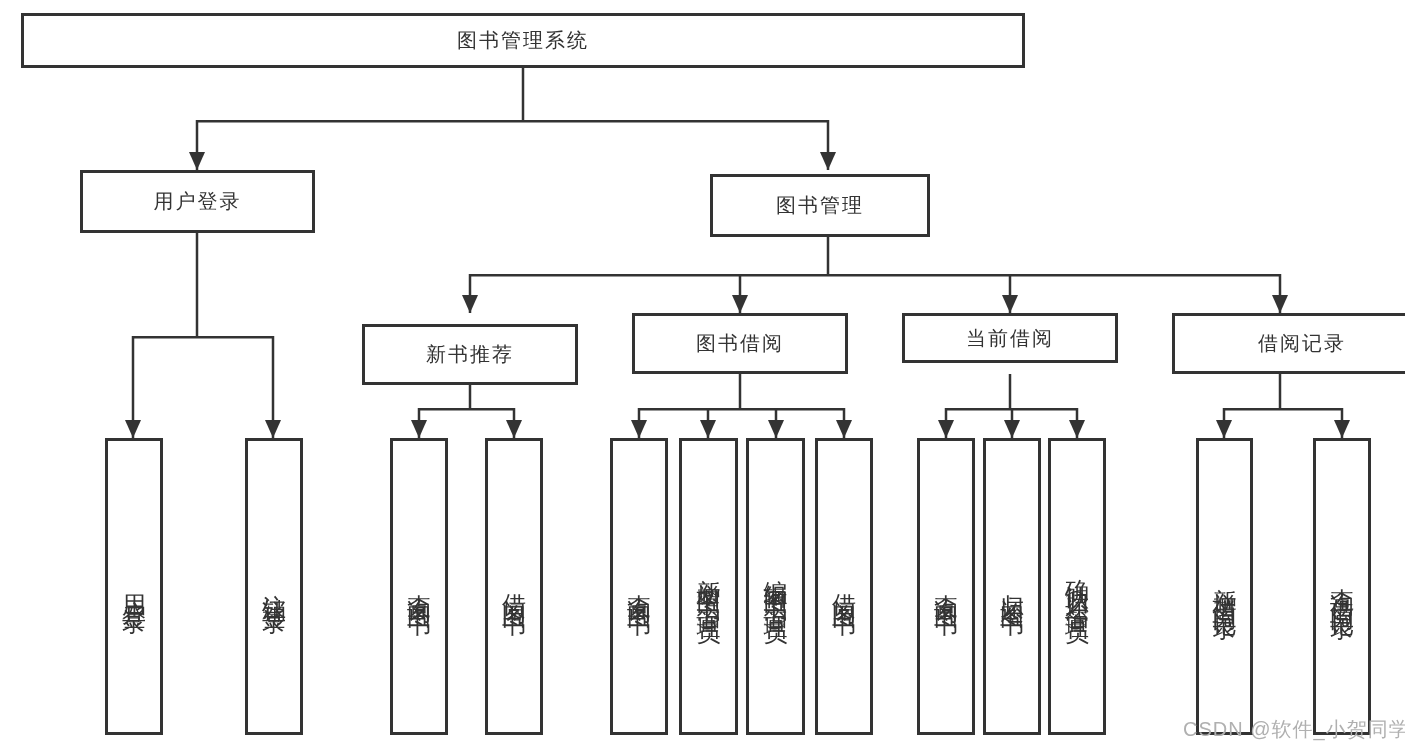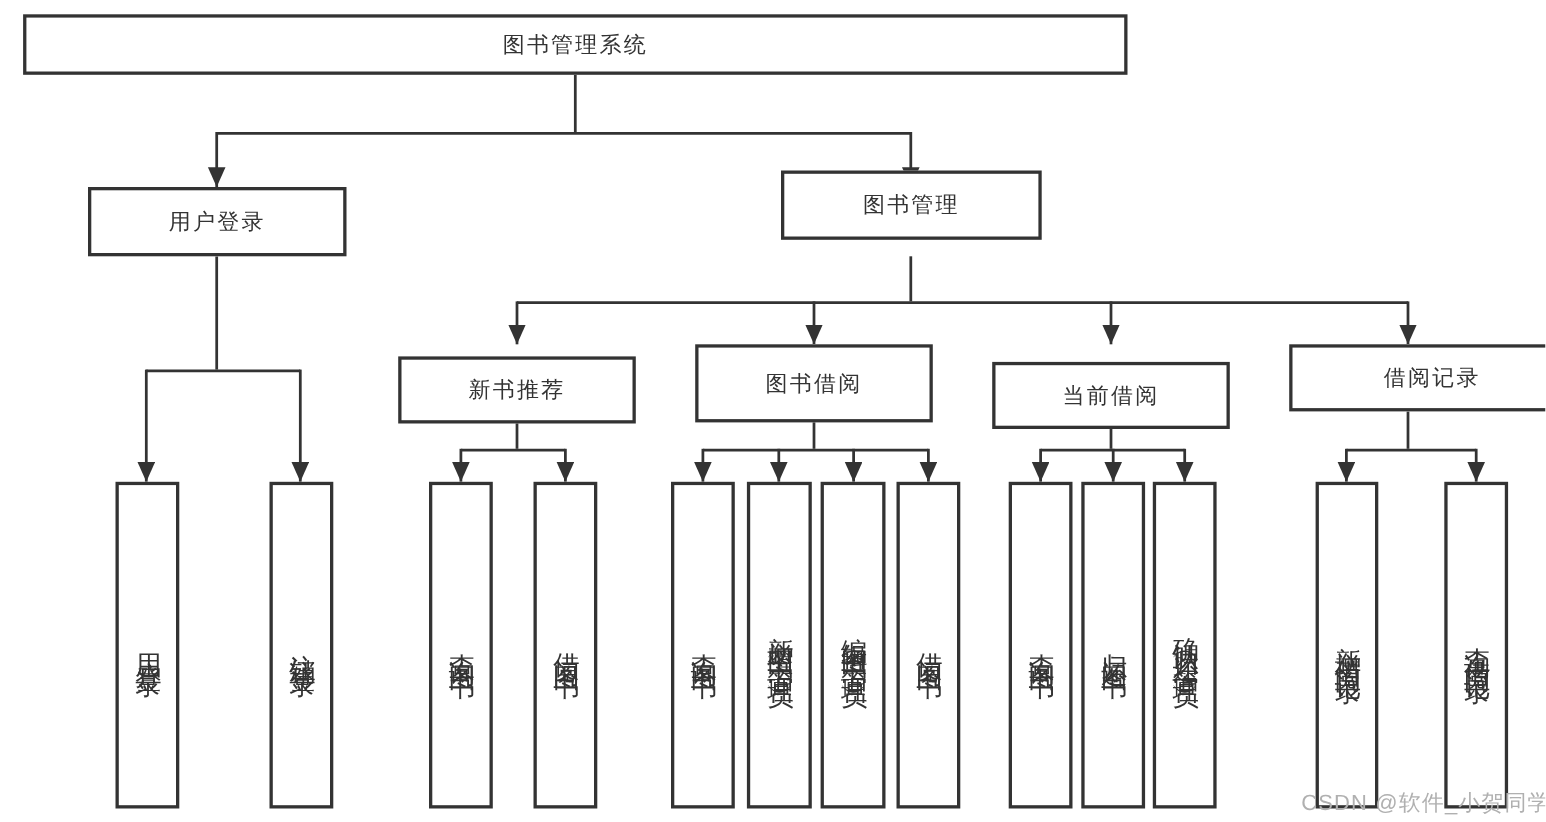--- a/index.html
+++ b/index.html
@@ -100,25 +100,25 @@
       <path d="M1280 374 V408"></path>
       <path d="M1224 409.2 H1342"></path>
       <path d="M1224 408 V438" marker-end="url(#arw)"></path>
       <path d="M1342 408 V438" marker-end="url(#arw)"></path>
     </g>
   </svg>
 
   <div class="box" style="left:21px; top:13px; width:1004px; height:55px;">图书管理系统</div>
 
   <div class="box" style="left:80px; top:170px; width:235px; height:63px;">用户登录</div>
-  <div class="box" style="left:710px; top:155px; width:237px; height:63px;font-family:Liberation Mono, monospace;">图书管理</div>
+  <div class="box" style="left:710px; top:174px; width:220px; height:63px;font-family:Liberation Mono, monospace;">图书管理</div>
 
   <div class="box" style="left:362px; top:313px; width:216px; height:61px;margin-top:11px;">新书推荐</div>
-  <div class="box" style="left:632px; top:313px; width:216px; height:71px;">图书借阅</div>
-  <div class="box" style="left:902px; top:329px; width:216px; height:61px;">当前借阅</div>
+  <div class="box" style="left:632px; top:313px; width:216px; height:61px;">图书借阅</div>
+  <div class="box" style="left:902px; top:313px; width:216px; height:50px;">当前借阅</div>
   <div class="box" style="left:1172px; top:313px; width:260px; height:61px;">借阅记录</div>
 
   <div class="box vbox" style="left:105px; top:438px; width:58px; height:297px;">用户登录</div>
   <div class="box vbox" style="left:245px; top:438px; width:58px; height:297px;">注销登录</div>
 
   <div class="box vbox" style="left:390px; top:438px; width:58px; height:297px;">查询图书</div>
   <div class="box vbox" style="left:485px; top:438px; width:58px; height:297px;">借阅图书</div>
 
   <div class="box vbox" style="left:610px; top:438px; width:58px; height:297px;">查询图书</div>
   <div class="box vbox" style="left:679px; top:438px; width:59px; height:297px;">新增图书（管理员）</div>

